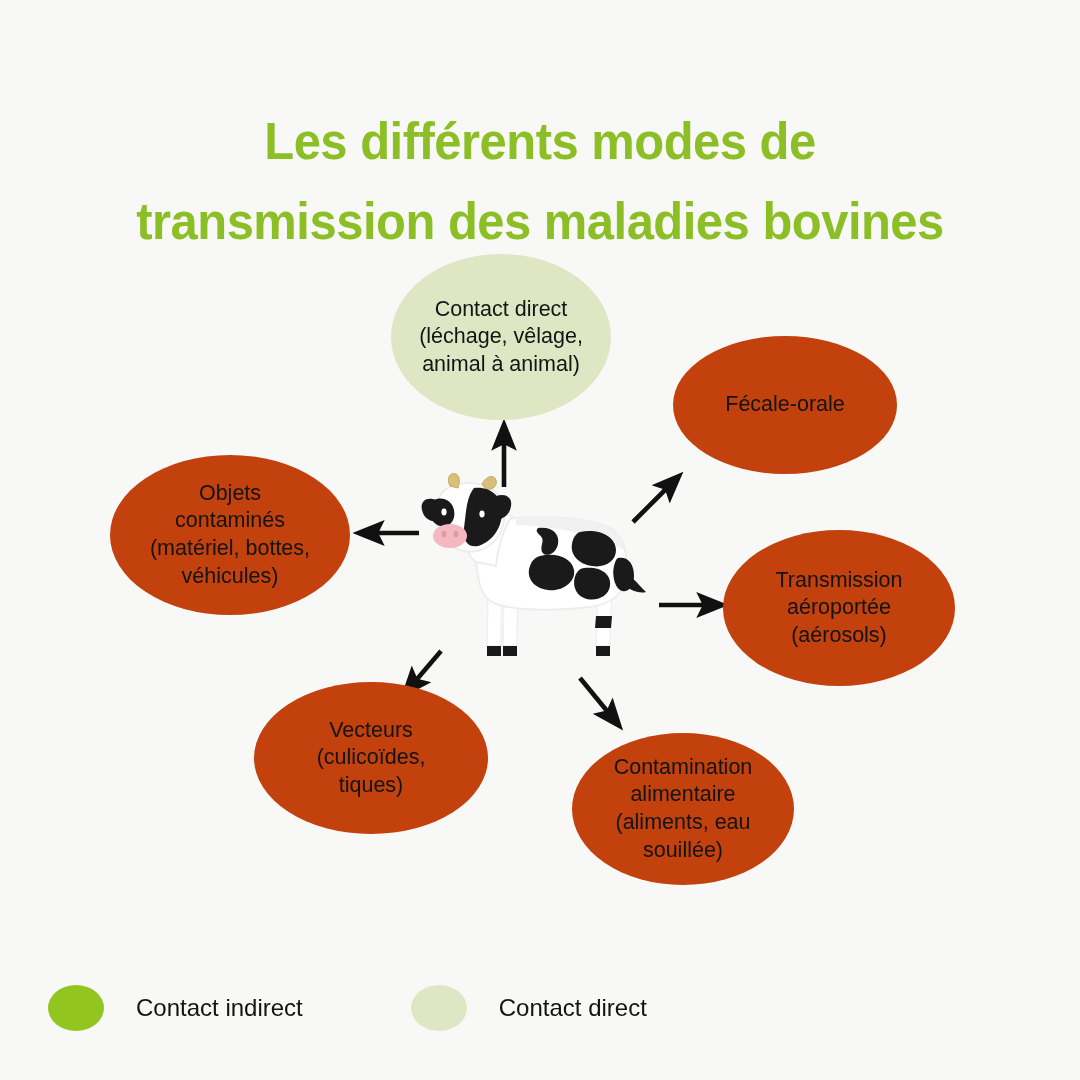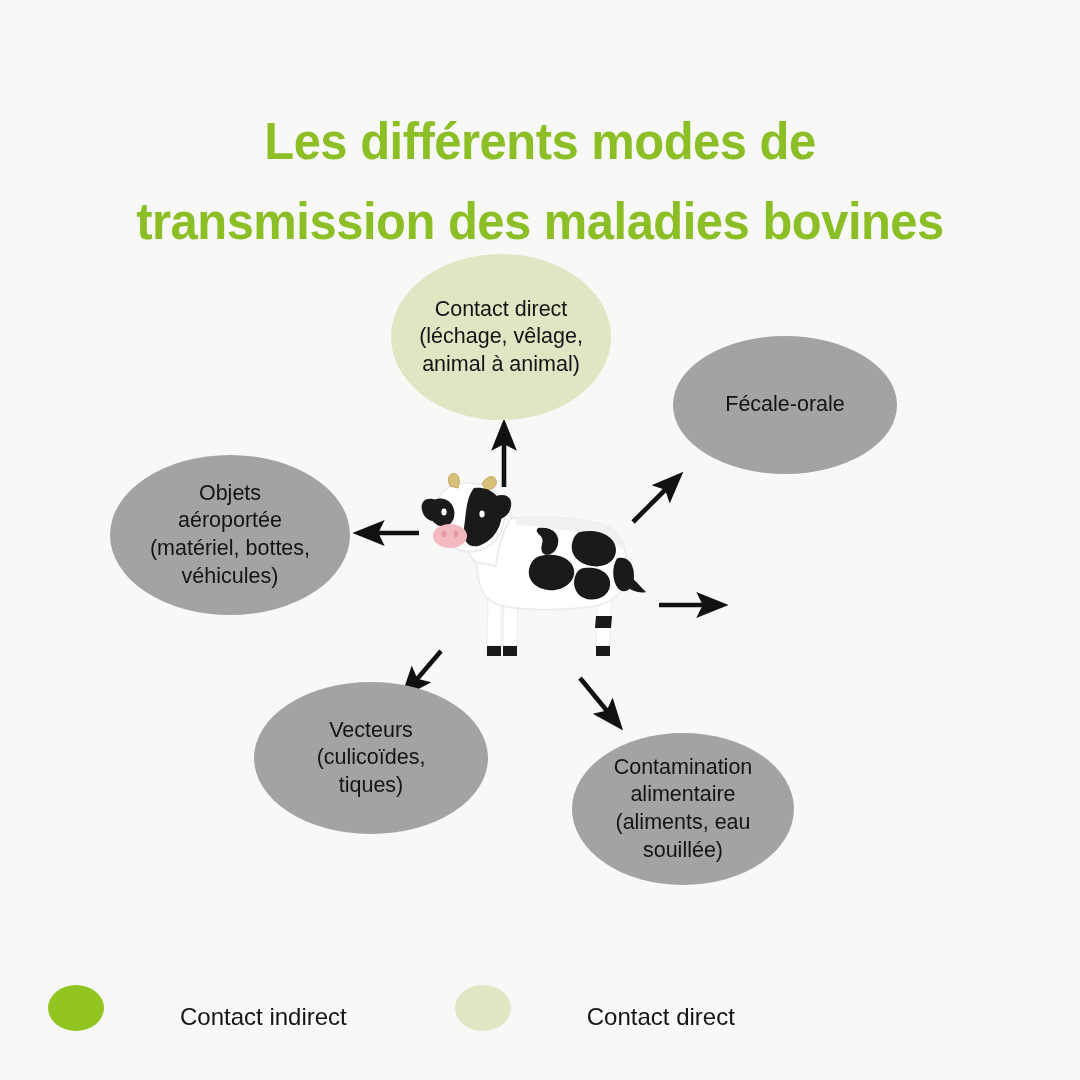--- a/index.html
+++ b/index.html
@@ -49,21 +49,21 @@
     text-align: center;
     color: #141414;
     font-size: 21.5px;
     line-height: 1.28;
     padding: 0 14px;
     box-sizing: border-box;
   }
   .node .txt { display: block; white-space: pre-line; }
 
   .node-direct   { background: #dfe6c4; }
-  .node-indirect { background: #a3a3a3; }
+  .node-indirect { background: #c2410c; }
 
   #node-contact-direct {
     left: 391px; top: 254px; width: 220px; height: 166px;
   }
   #node-fecale-orale {
     left: 673px; top: 336px; width: 224px; height: 138px;
   }
   #node-objets-contamines {
     left: 110px; top: 455px; width: 240px; height: 160px;
   }
@@ -97,22 +97,21 @@
   
   .legend {
     position: absolute;
     left: 48px;
     top: 985px;
     display: flex;
     align-items: center;
   }
   .legend-item {
     display: flex;
-    align-items: flex-end;
-    gap: 44px;
+    align-items: center;
   }
   .legend-item + .legend-item { margin-left: 108px; }
   .legend-swatch {
     width: 56px;
     height: 46px;
     border-radius: 50%;
     flex: 0 0 auto;
   }
   .sw-indirect { background: #93c521; }
   .sw-direct   { background: #dfe6c4; }
@@ -234,25 +233,30 @@
 (léchage, vêlage,
 animal à animal)</span>
   </div>
 
   <div class="node node-indirect" id="node-fecale-orale">
     <span class="txt">Fécale-orale</span>
   </div>
 
   <div class="node node-indirect" id="node-objets-contamines">
     <span class="txt">Objets
-aéroportée
+contaminés
 (matériel, bottes,
 véhicules)</span>
   </div>
 
+  <div class="node node-indirect" id="node-aeroportee">
+    <span class="txt">Transmission
+aéroportée
+(aérosols)</span>
+  </div>
 
   <div class="node node-indirect" id="node-vecteurs">
     <span class="txt">Vecteurs
 (culicoïdes,
 tiques)</span>
   </div>
 
   <div class="node node-indirect" id="node-alimentaire">
     <span class="txt">Contamination
 alimentaire

